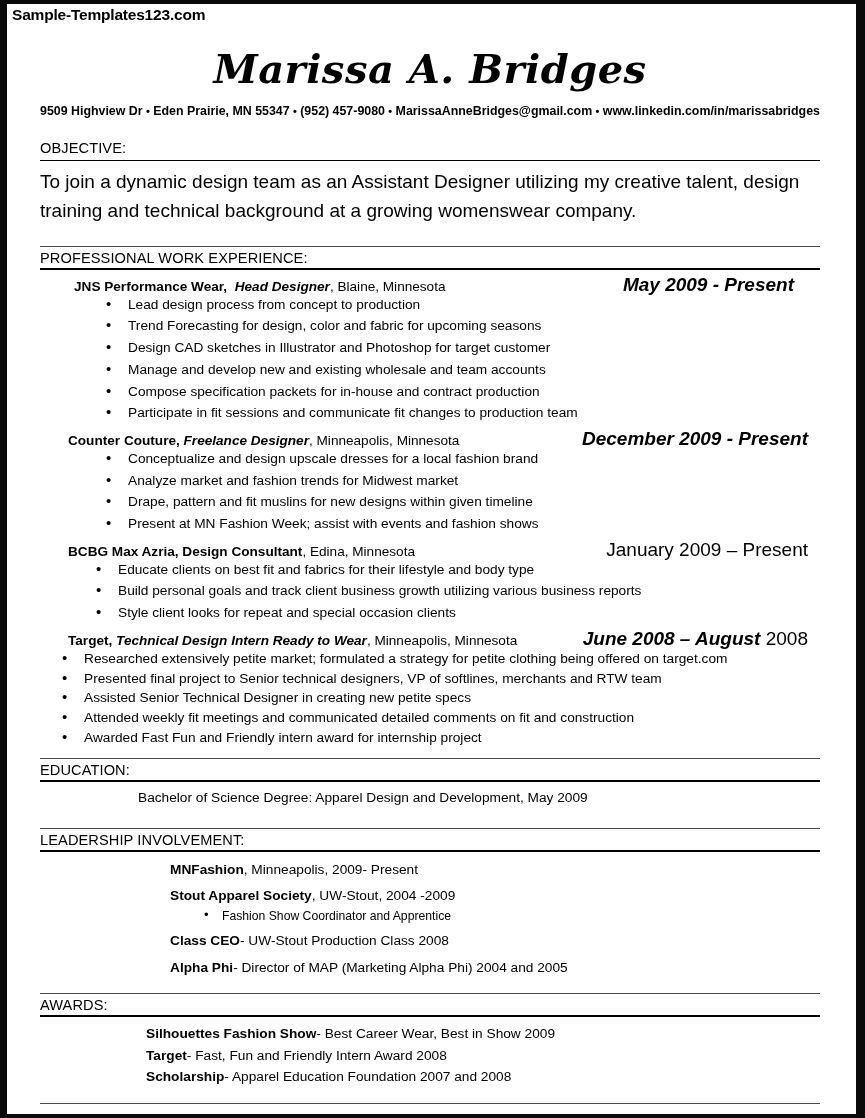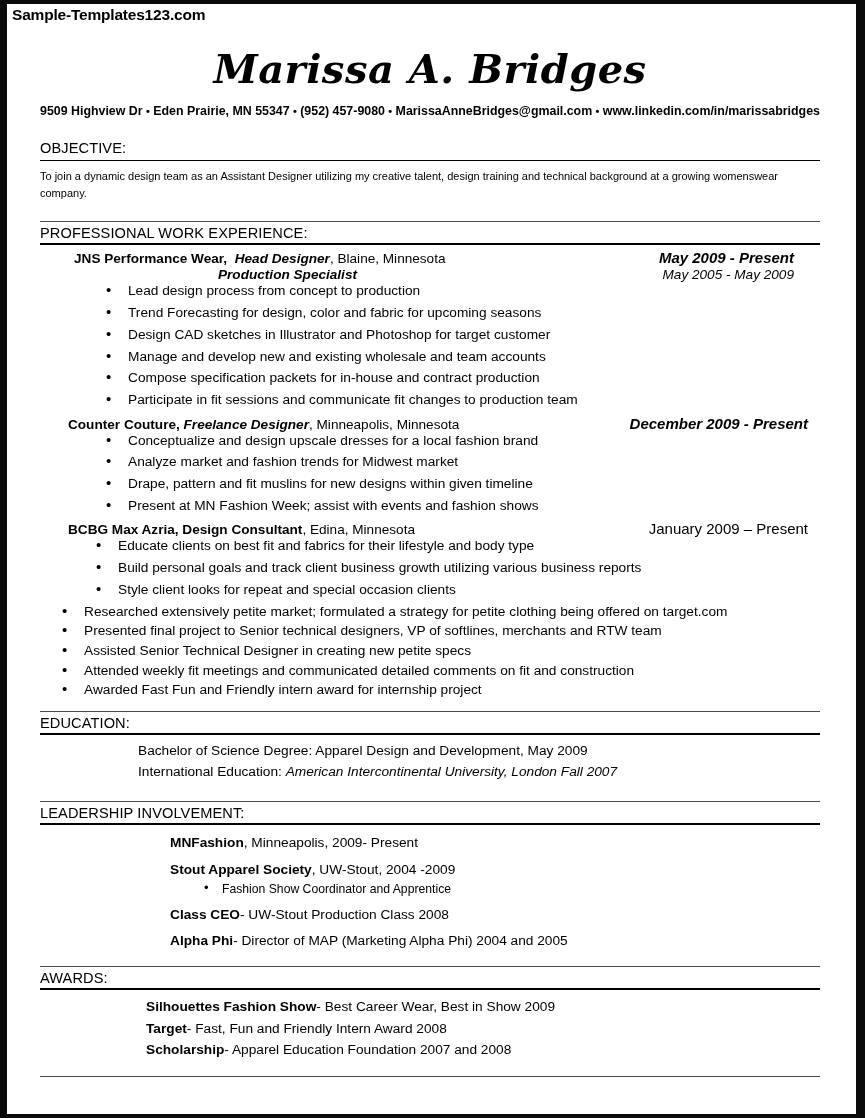--- a/index.html
+++ b/index.html
@@ -113,41 +113,41 @@
     padding-left: 2px;
   }
   .section-rule-bottom {
     border-top: 2.2px solid #000000;
     height: 0;
     margin: 2px 2px 0 2px;
   }
 
   
   .objective-body {
-    font-size: 11px;
+    font-size: 19px;
     line-height: 1.52;
     margin-top: 7px;
     padding-left: 2px;
     max-width: 790px;
   }
 
   
   .job {
     display: flex;
     justify-content: space-between;
     align-items: baseline;
     font-size: 13.6px;
     margin-top: 4px;
     white-space: nowrap;
   }
   .job-left { white-space: nowrap; }
   .job-left b { font-weight: 700; }
   .job-left i { font-style: italic; font-weight: 700; }
   .job-date {
-    font-size: 15px;
+    font-size: 19px;
     font-style: italic;
     font-weight: 700;
     padding-right: 16px;
   }
   .job-date.roman { font-style: normal; font-weight: 400; }
   .job-date .tail { font-style: normal; font-weight: 400; }
 
   .job.indent-1 { padding-left: 36px; }
   .job.indent-1 .job-date { padding-right: 28px; }
   .job.indent-0 { padding-left: 30px; }
@@ -264,24 +264,20 @@
 
     <div class="section" style="margin-top:20px;">
       <div class="section-rule-top"></div>
       <div class="section-head">PROFESSIONAL WORK EXPERIENCE:</div>
       <div class="section-rule-bottom"></div>
 
       <div class="job indent-1">
         <span class="job-left"><b>JNS Performance Wear,</b>&nbsp; <i>Head Designer</i><span>, Blaine, Minnesota</span></span>
         <span class="job-date">May 2009 - Present</span>
       </div>
-      <div class="subrole">
-        <span class="role">Production Specialist</span>
-        <span class="when">May 2005 - May 2009</span>
-      </div>
       <ul class="bullets pad-a">
         <li>Lead design process from concept to production</li>
         <li>Trend Forecasting for design, color and fabric for upcoming seasons</li>
         <li>Design CAD sketches in Illustrator and Photoshop for target customer</li>
         <li>Manage and develop new and existing wholesale and team accounts</li>
         <li>Compose specification packets for in-house and contract production</li>
         <li>Participate in fit sessions and communicate fit changes to production team</li>
       </ul>
 
       <div class="job indent-0" style="margin-top:0;">
@@ -298,36 +294,39 @@
       <div class="job indent-0" style="margin-top:0;">
         <span class="job-left"><b>BCBG Max Azria, Design Consultant</b><span>, Edina, Minnesota</span></span>
         <span class="job-date roman" style="padding-right:14px;">January 2009 – Present</span>
       </div>
       <ul class="bullets pad-c">
         <li>Educate clients on best fit and fabrics for their lifestyle and body type</li>
         <li>Build personal goals and track client business growth utilizing various business reports</li>
         <li>Style client looks for repeat and special occasion clients</li>
       </ul>
 
+      <div class="job indent-0" style="margin-top:0;">
+        <span class="job-left"><b>Target,</b> <i>Technical Design Intern Ready to Wear</i><span>, Minneapolis, Minnesota</span></span>
+        <span class="job-date" style="padding-right:14px;"><span>June 2008 – August</span><span class="tail"> 2008</span></span>
+      </div>
       <ul class="bullets pad-d tight">
         <li>Researched extensively petite market; formulated a strategy for petite clothing being offered on target.com</li>
         <li>Presented final project to Senior technical designers, VP of softlines, merchants and RTW team</li>
         <li>Assisted Senior  Technical Designer in creating new petite specs</li>
         <li>Attended weekly fit meetings and communicated detailed comments on fit and construction</li>
         <li>Awarded Fast Fun and Friendly intern award for internship project</li>
       </ul>
     </div>
 
     <div class="section" style="margin-top:14px;">
       <div class="section-rule-top"></div>
       <div class="section-head">EDUCATION:</div>
       <div class="section-rule-bottom"></div>
       <div class="block">
         <div class="ln">Bachelor of Science Degree: Apparel Design and Development, May 2009</div>
-        <div class="ln"><span>International Education: </span><i>American Intercontinental University, London Fall 2007</i></div>
       </div>
     </div>
 
     <div class="section" style="margin-top:20px;">
       <div class="section-rule-top"></div>
       <div class="section-head">LEADERSHIP INVOLVEMENT:</div>
       <div class="section-rule-bottom"></div>
       <div class="block leadership">
         <div class="ln"><b>MNFashion</b><span>, Minneapolis, 2009- Present</span></div>
         <div class="ln" style="margin-bottom:2px;"><b>Stout Apparel Society</b><span>, UW-Stout, 2004 -2009</span></div>

